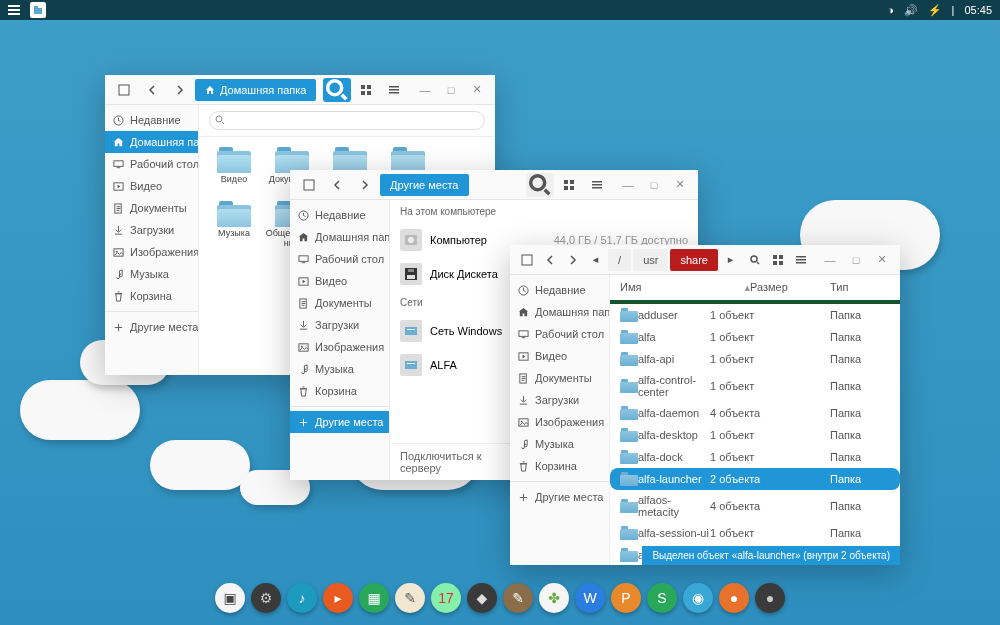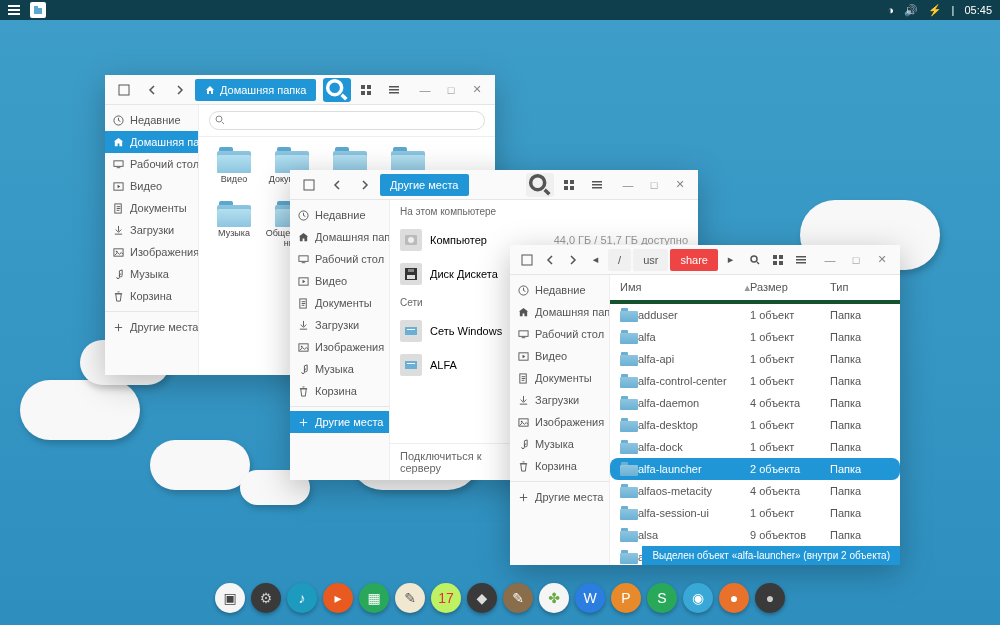--- a/index.html
+++ b/index.html
@@ -24,21 +24,21 @@
 .window{position:absolute;background:#fff;box-shadow:0 8px 30px rgba(0,0,0,0.25);display:flex;flex-direction:column;}
 .w1{left:105px;top:75px;width:390px;height:300px;}
 .w2{left:290px;top:170px;width:408px;height:310px;}
 .w3{left:510px;top:245px;width:390px;height:320px;}
 
 .titlebar{height:30px;display:flex;align-items:center;padding:0 6px;gap:2px;border-bottom:1px solid #e5e5e5;background:#fafafa;}
 .tbtn{width:26px;height:24px;display:flex;align-items:center;justify-content:center;color:#555;cursor:pointer;border-radius:3px;}
 .tbtn svg{width:12px;height:12px;}
 .crumb{background:#2196d6;color:#fff;padding:4px 10px;border-radius:2px;display:flex;align-items:center;gap:5px;height:22px;}
 .crumb.plain{background:#f0f0f0;color:#555;}
-.crumb.blue2{background:#ef4444;}
+.crumb.blue2{background:#b91c1c;}
 .spacer{flex:1;}
 .searchbtn{width:28px;height:24px;background:#2196d6;color:#fff;display:flex;align-items:center;justify-content:center;border-radius:3px;}
 .winctrl{display:flex;gap:2px;margin-left:4px;}
 .winctrl div{width:24px;height:24px;display:flex;align-items:center;justify-content:center;color:#888;cursor:pointer;}
 
 .body{flex:1;display:flex;overflow:hidden;}
 .sidebar{width:94px;background:#fafafa;border-right:1px solid #eee;padding:4px 0;overflow:hidden;}
 .w2 .sidebar,.w3 .sidebar{width:100px;}
 .sbitem{display:flex;align-items:center;gap:6px;padding:5px 8px;color:#555;cursor:pointer;white-space:nowrap;font-size:10px;}
 .sbitem.active{background:#2196d6;color:#fff;}
@@ -68,21 +68,21 @@
 .listhdr .c-name{flex:1;}
 .listhdr .c-size{width:80px;}
 .listhdr .c-type{width:60px;}
 .listrow{display:flex;align-items:center;padding:4px 10px;cursor:pointer;font-size:10px;color:#555;}
 .listrow.sel{background:#2196d6;color:#fff;border-radius:8px;}
 .listrow .fico{width:18px;height:14px;position:relative;flex-shrink:0;}
 .listrow .fico .b{position:absolute;bottom:0;width:18px;height:11px;background:linear-gradient(180deg,#8ec5e0,#6bb0d4);border-radius:1px;}
 .listrow .fico .t{position:absolute;top:0;left:1px;width:7px;height:4px;background:#6bb0d4;border-radius:1px 1px 0 0;}
 .listrow .c-name{flex:1;}
 .listrow .c-size{width:80px;}
-.listrow .c-type{width:60px;}
+.listrow .c-type{width:60px;margin-left:40px;}
 
 .statusbar{position:absolute;bottom:0;right:0;background:#2196d6;color:#fff;padding:4px 10px;font-size:10px;}
 .connectbar{border-top:1px solid #eee;padding:6px 10px;display:flex;align-items:center;gap:6px;font-size:10px;color:#666;}
 .connectbar input{flex:1;border:1px solid #ddd;padding:2px 4px;border-radius:2px;}
 
 .dock{position:absolute;bottom:8px;left:50%;transform:translateX(-50%);display:flex;gap:6px;background:rgba(0,0,0,0);padding:4px;}
 .dockicon{width:30px;height:30px;border-radius:50%;display:flex;align-items:center;justify-content:center;background:#2a3a4a;color:#fff;cursor:pointer;font-size:14px;box-shadow:0 2px 4px rgba(0,0,0,0.3);}
 </style>
 </head>
 <body>
@@ -732,21 +732,21 @@
   </div>
 </div>
 
 <div class="dock" id="dock">
     <div class="dockicon" style="background: rgb(245, 245, 245); color: rgb(68, 68, 68);">▣</div>
     <div class="dockicon" style="background: rgb(58, 58, 58); color: rgb(204, 204, 204);">⚙</div>
     <div class="dockicon" style="background: rgb(29, 155, 191); color: rgb(255, 255, 255);">♪</div>
     <div class="dockicon" style="background: rgb(232, 90, 31); color: rgb(255, 255, 255);">▸</div>
     <div class="dockicon" style="background: rgb(42, 168, 90); color: rgb(255, 255, 255);">▦</div>
     <div class="dockicon" style="background: rgb(240, 232, 208); color: rgb(85, 85, 85);">✎</div>
-    <div class="dockicon" style="background: #bef264; color: rgb(221, 51, 51);">17</div>
+    <div class="dockicon" style="background: #86efac; color: rgb(221, 51, 51);">17</div>
     <div class="dockicon" style="background: rgb(58, 58, 58); color: rgb(221, 221, 221);">◆</div>
     <div class="dockicon" style="background: rgb(138, 109, 74); color: rgb(255, 255, 255);">✎</div>
     <div class="dockicon" style="background: rgb(245, 245, 245); color: rgb(102, 170, 68);">✤</div>
     <div class="dockicon" style="background: rgb(43, 125, 224); color: rgb(255, 255, 255);">W</div>
     <div class="dockicon" style="background: rgb(232, 138, 43); color: rgb(255, 255, 255);">P</div>
     <div class="dockicon" style="background: rgb(42, 168, 90); color: rgb(255, 255, 255);">S</div>
     <div class="dockicon" style="background: rgb(58, 168, 214); color: rgb(255, 255, 255);">◉</div>
     <div class="dockicon" style="background: rgb(232, 113, 43); color: rgb(255, 255, 255);">●</div>
     <div class="dockicon" style="background: rgb(58, 58, 58); color: rgb(204, 204, 204);">●</div>
   </div>

